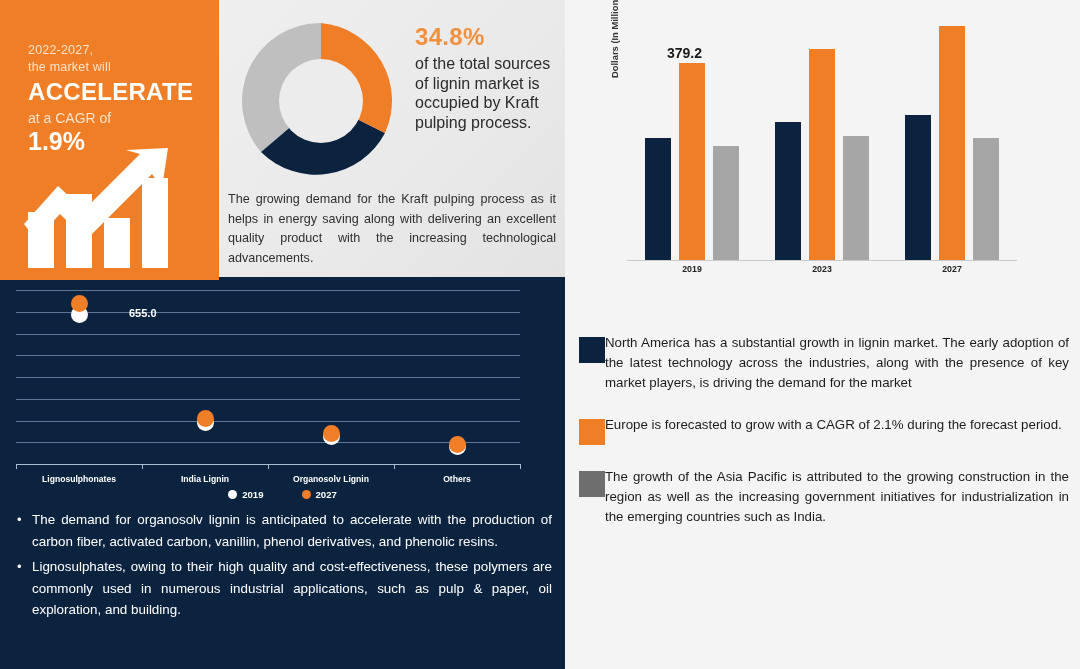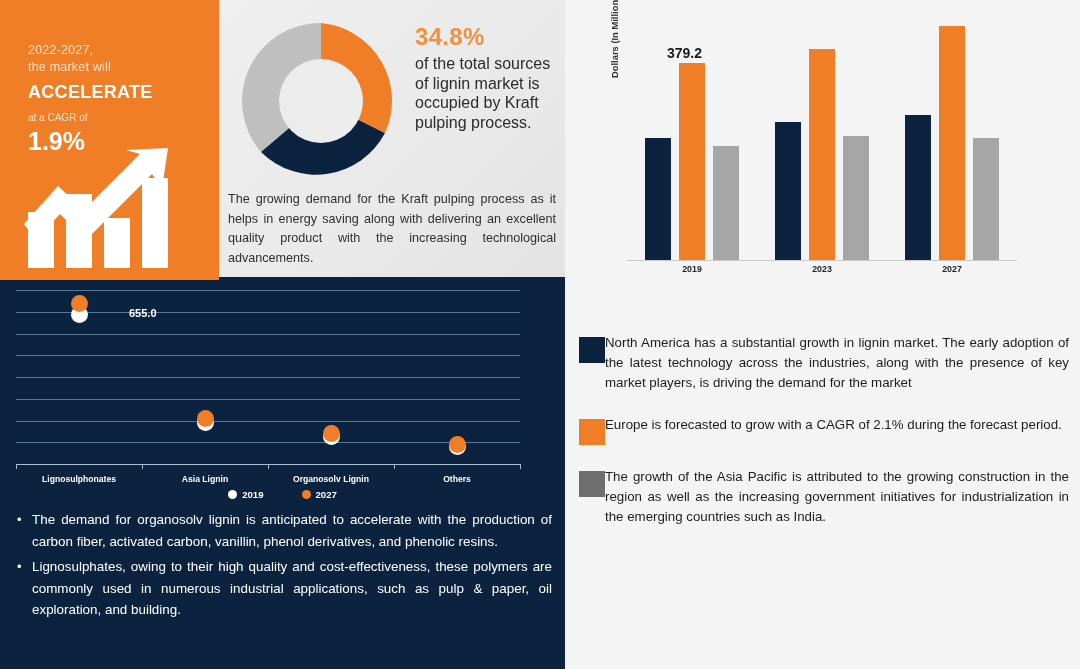--- a/index.html
+++ b/index.html
@@ -15,24 +15,24 @@
 
   
   .cagr-panel {
     position: absolute; left: 0; top: 0; width: 219px; height: 277px;
     background: #f07e26; overflow: hidden;
   }
   .cagr-text { position: absolute; left: 28px; top: 42px; width: 175px; color: #ffffff; }
   .cagr-line1 { font-size: 12.5px; line-height: 17px; color: #ffe3cb; letter-spacing: .2px; }
   .cagr-line2 { font-size: 12.5px; line-height: 17px; color: #ffe3cb; letter-spacing: .2px; }
   .cagr-big {
-    font-size: 18px; font-weight: bold; line-height: 30px; letter-spacing: .3px;
+    font-size: 24px; font-weight: bold; line-height: 30px; letter-spacing: .3px;
     color: #ffffff; margin-top: 1px;
   }
-  .cagr-line3 { font-size: 10px; line-height: 18px; color: #ffe3cb; margin-top: 2px; }
+  .cagr-line3 { font-size: 14px; line-height: 18px; color: #ffe3cb; margin-top: 2px; }
   .cagr-val { font-size: 25px; font-weight: bold; line-height: 28px; color: #ffffff; }
   .cagr-art { position: absolute; left: 22px; top: 148px; width: 185px; height: 120px; }
 
   
   .donut-panel {
     position: absolute; left: 219px; top: 0; width: 346px; height: 277px;
     background: linear-gradient(135deg,#efefef 0%,#e9e9e9 60%,#e3e3e3 100%);
     padding-left: 19px;
   }
   .donut-wrap { position: absolute; left: 14px; top: 13px; width: 176px; height: 176px; }
@@ -193,21 +193,21 @@
           <div class="axis-tick" style="left: 142px; top: 182px;"></div>
           <div class="axis-tick" style="left: 268px; top: 182px;"></div>
           <div class="axis-tick" style="left: 394px; top: 182px;"></div>
           <div class="axis-tick" style="left: 520px; top: 182px;"></div>
           <div class="dot dot-2019" style="left: 70.5px; top: 23.5395px;"></div>
           <div class="dot-label" style="left: 97px; top: 25.0395px;">655.0</div>
           <div class="dot dot-2027" style="left: 70.5px; top: 13.2368px;"></div>
           <div class="cat-label" style="left: 9px; width: 140px; top: 192px;">Lignosulphonates</div>
           <div class="dot dot-2019" style="left: 196.5px; top: 131.603px;"></div>
           <div class="dot dot-2027" style="left: 196.5px; top: 127.711px;"></div>
-          <div class="cat-label" style="left: 135px; width: 140px; top: 192px;">Asia Lignin</div>
+          <div class="cat-label" style="left: 135px; width: 140px; top: 192px;">India Lignin</div>
           <div class="dot dot-2019" style="left: 322.5px; top: 146.026px;"></div>
           <div class="dot dot-2027" style="left: 322.5px; top: 143.279px;"></div>
           <div class="cat-label" style="left: 261px; width: 140px; top: 192px;">Organosolv Lignin</div>
           <div class="dot dot-2019" style="left: 448.5px; top: 155.642px;"></div>
           <div class="dot dot-2027" style="left: 448.5px; top: 153.811px;"></div>
           <div class="cat-label" style="left: 387px; width: 140px; top: 192px;">Others</div>
         </div>
 
       <div class="dp-legend" id="dp-legend">
           <div class="dp-leg-item">

